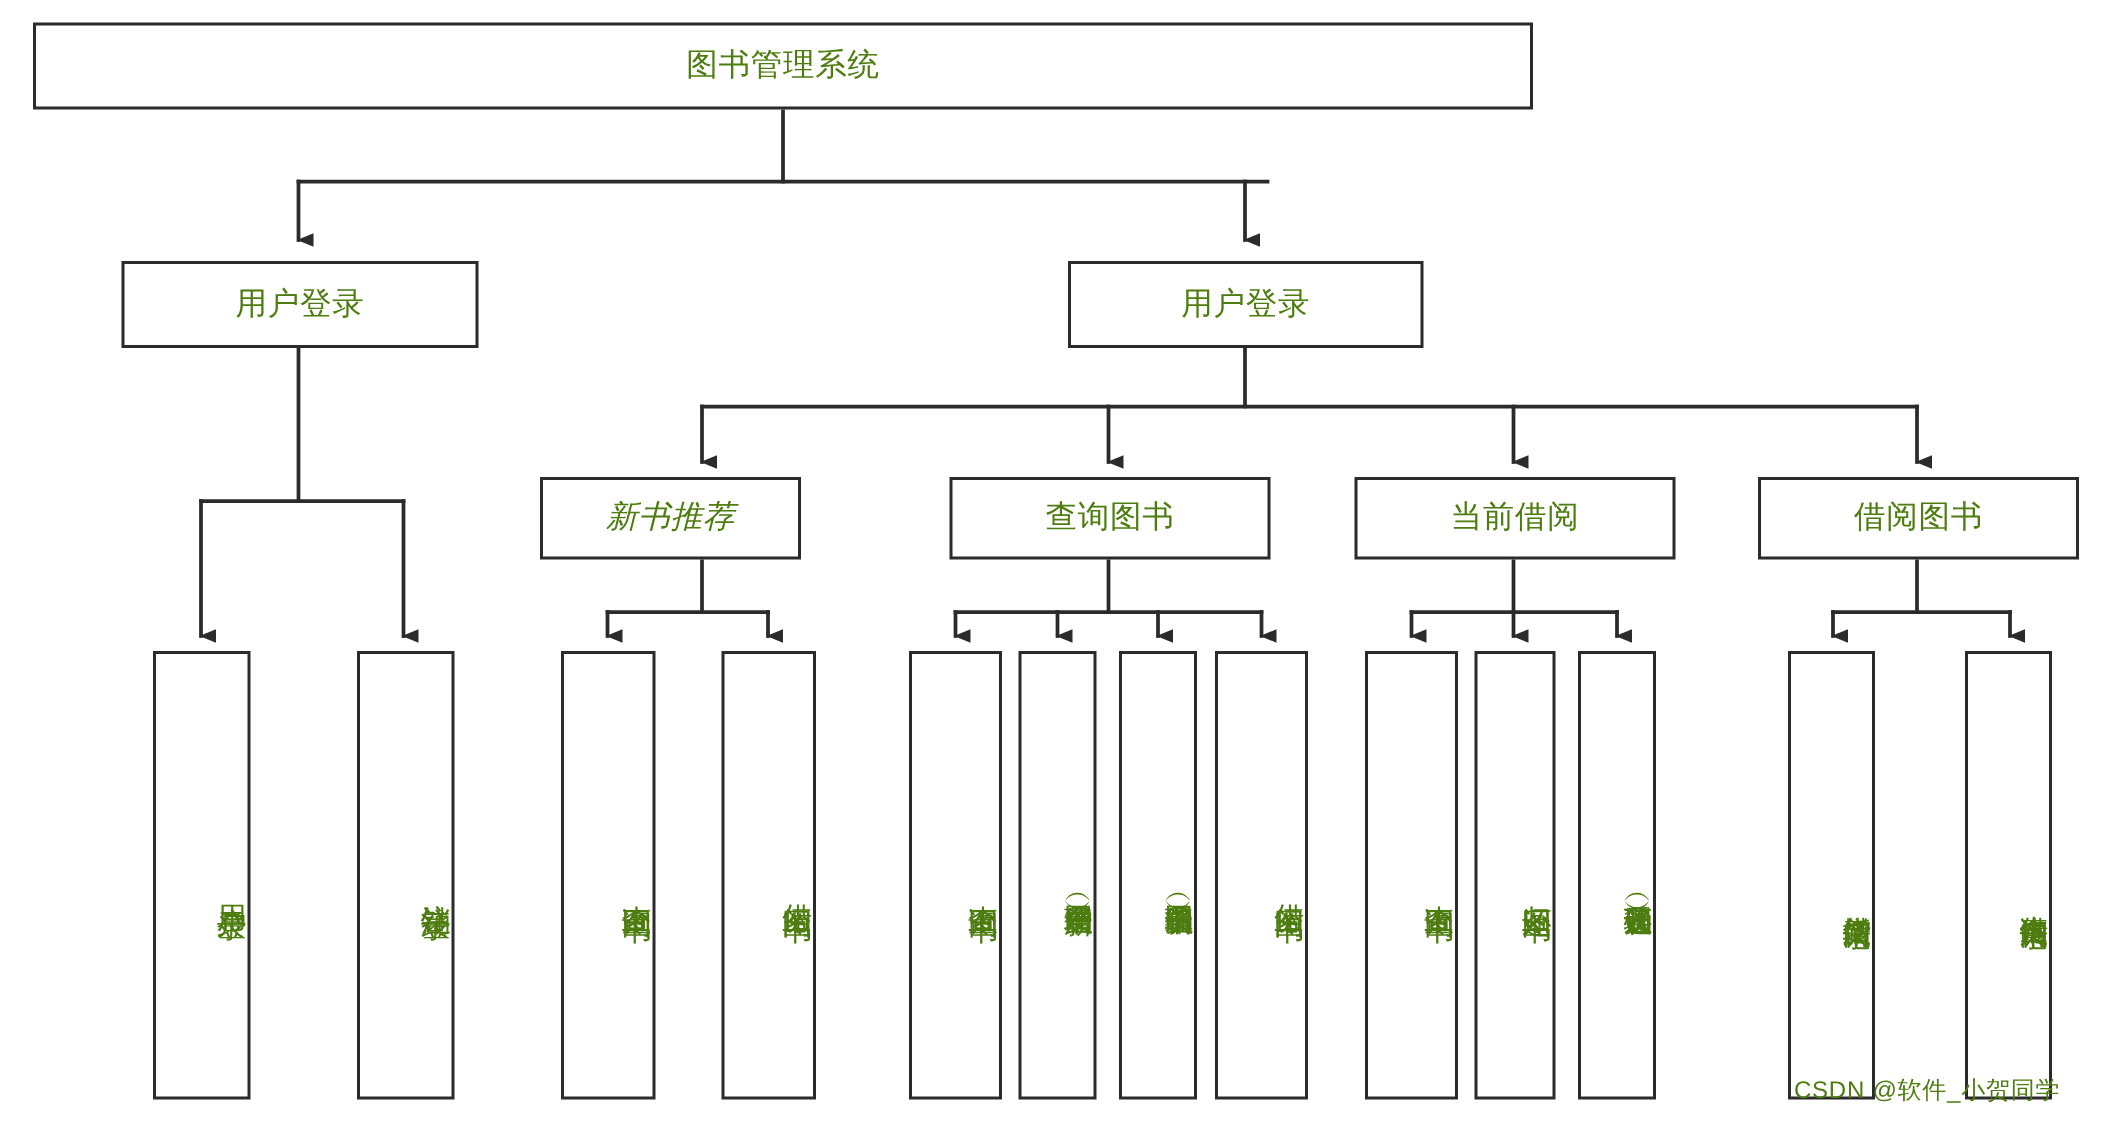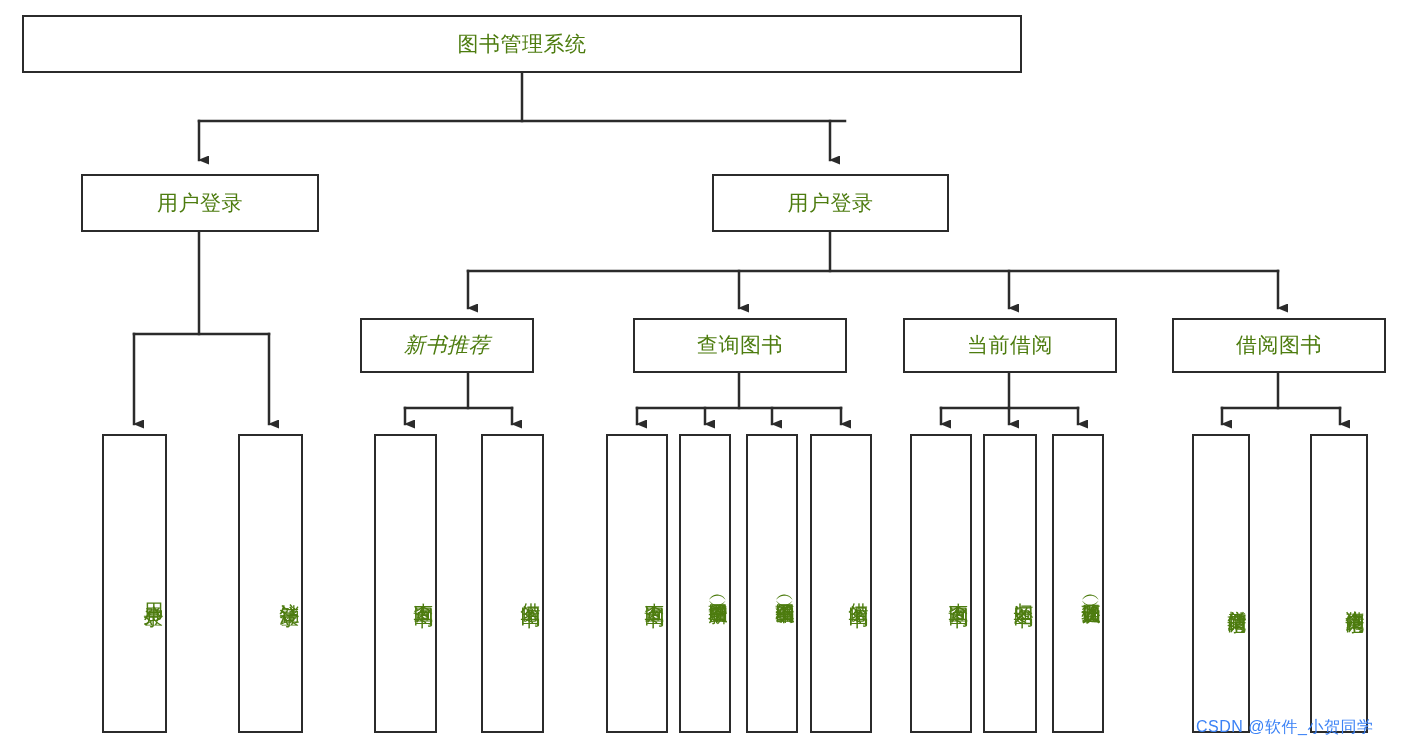--- a/index.html
+++ b/index.html
@@ -49,21 +49,21 @@
     align-items: flex-start;
     justify-content: center;
   }
   .node.vert .vtext {
     writing-mode: vertical-rl;
     text-orientation: upright;
     display: block;
   }
   .watermark {
     position: absolute;
-    color: #3b82f6;
+    color: #4d7c0f;
     font-size: 16px;
     white-space: nowrap;
     letter-spacing: 0.5px;
   }
 </style>
 </head>
 <body>
 
 <div id="canvas">
 

